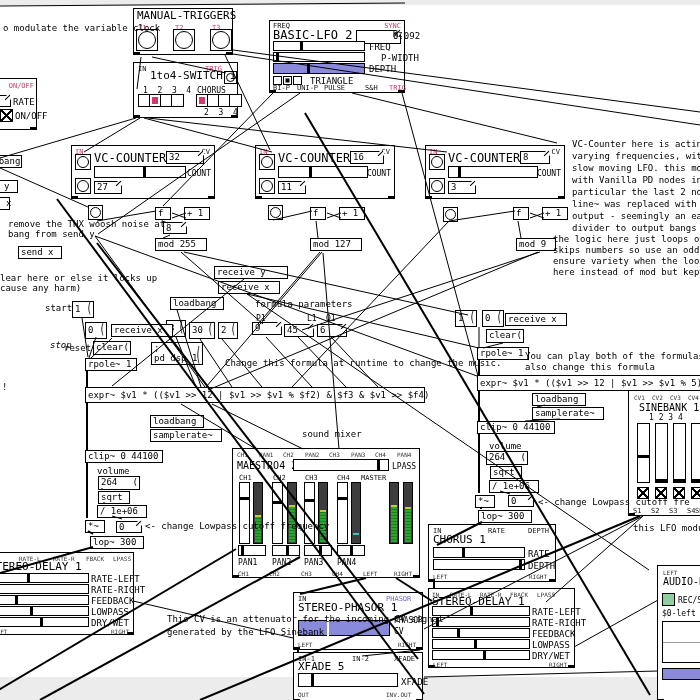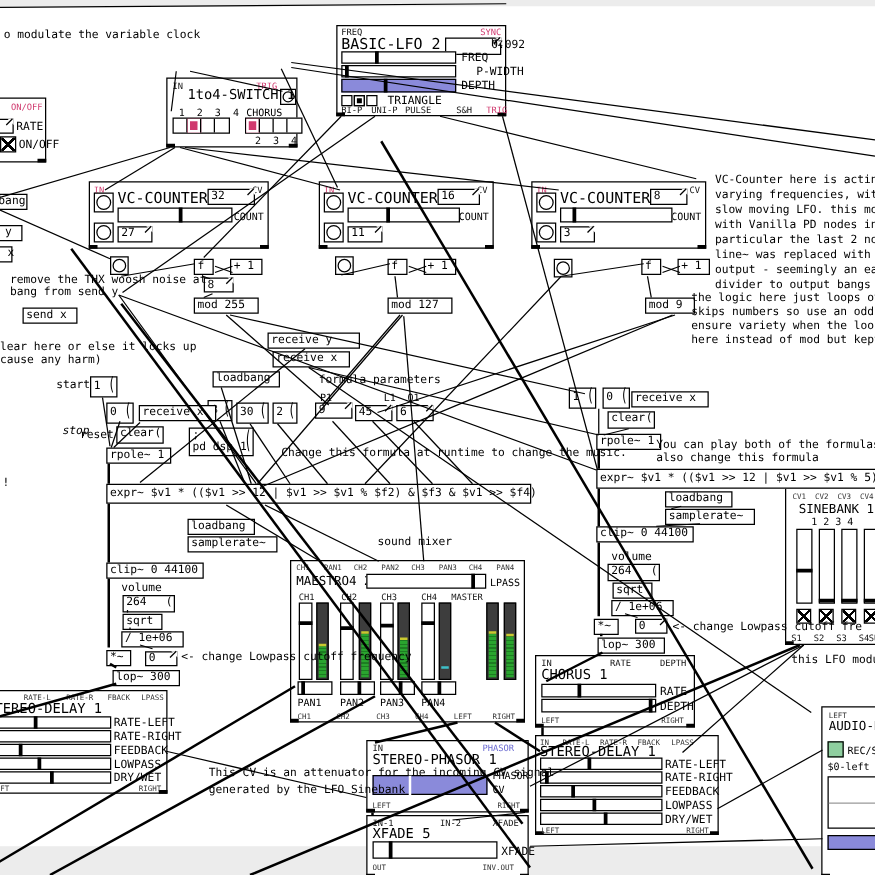--- a/index.html
+++ b/index.html
@@ -63,20 +63,35 @@
 </style>
 </head>
 <body>
 
 <div id="canvas" style="--pink: #d0396e; --purple: #8a8ada; --tagblue: #6a6ad0;">
   <div class="strip" style="top:0;height:5px;"></div>
   <div class="strip" style="top:677px;height:23px;"></div>
 
   <div class="cmt" style="left:3px;top:23px;">o modulate the variable clock</div>
 
+  <div class="module" style="left:133px;top:8px;width:100px;height:47px;">
+    <div class="title t11" style="left:3px;top:1px;">MANUAL-TRIGGERS</div>
+    <div class="tag pink" style="left:4px;top:15px;">T1</div>
+    <div class="tag pink" style="left:41px;top:15px;">T2</div>
+    <div class="tag pink" style="left:78px;top:15px;">T3</div>
+    <div class="bang" style="left:2px;top:20px;width:22px;height:22px;">
+        <i></i>
+      </div>
+    <div class="bang" style="left:39px;top:20px;width:22px;height:22px;">
+        <i></i>
+      </div>
+    <div class="bang" style="left:76px;top:20px;width:22px;height:22px;">
+        <i></i>
+      </div>
+  </div>
 
   <div class="module" style="left:269px;top:20px;width:136px;height:73px;">
     <div class="tag" style="left:3px;top:1px;">FREQ</div>
     <div class="tag pink" style="right:3px;top:1px;">SYNC</div>
     <div class="title" style="left:3px;top:8px;">BASIC-LFO 2</div>
     <div class="num" style="left:86px;top:9px;width:36px;height:14px;padding-left:36px;">0.092</div>
     <div class="t8" style="left:123px;top:9px;">Hz</div>
     <div class="hsl" style="left:3px;top:20px;width:92px;height:10px;">
         <i style="left:26px;"></i>
       </div>

